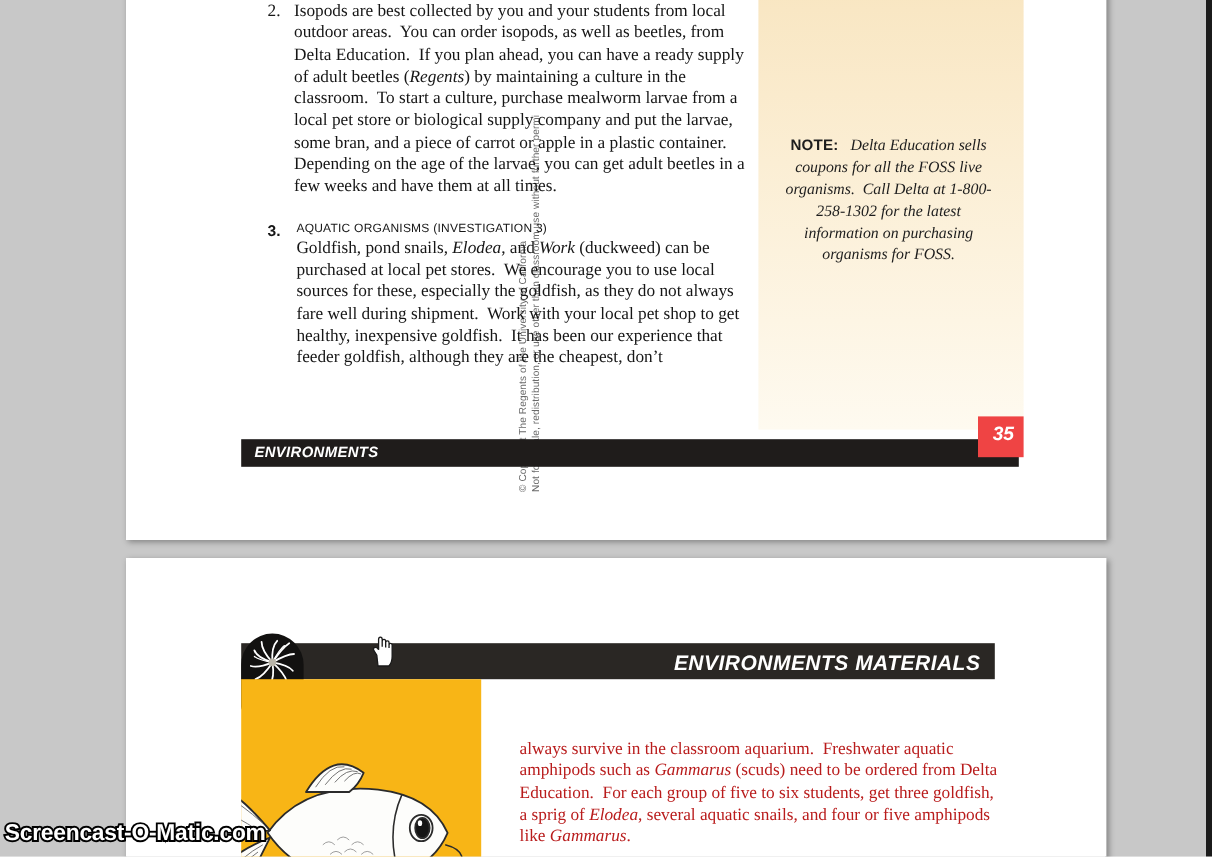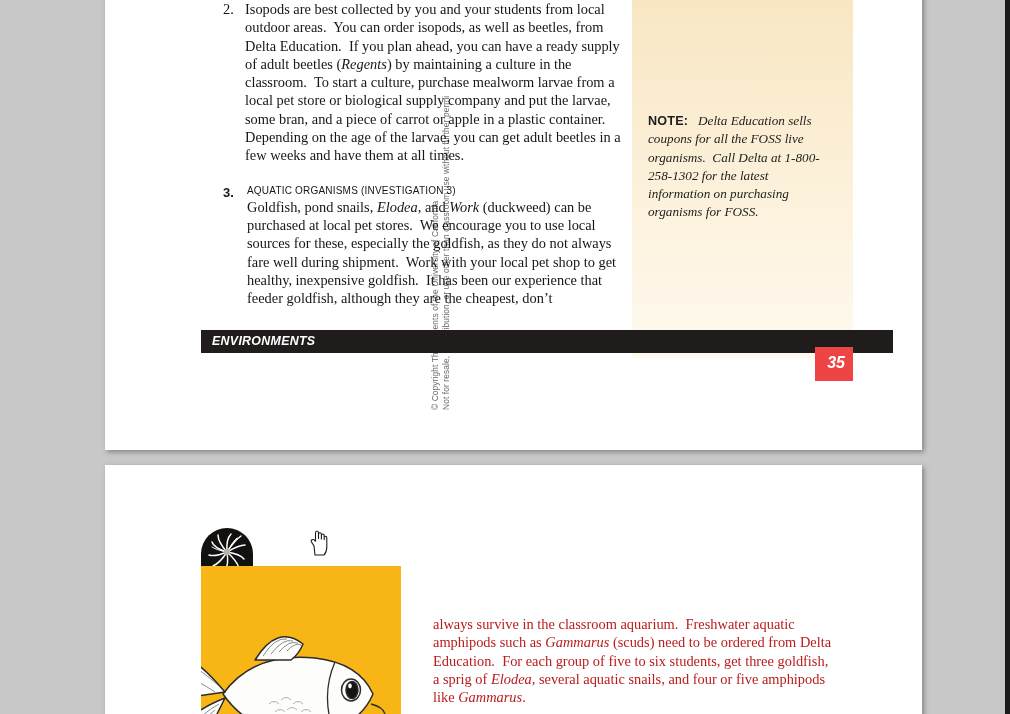--- a/index.html
+++ b/index.html
@@ -118,38 +118,38 @@
   .note-box {
     position: absolute;
     left: 16px;
     top: 358px;
     width: 185px;
     font-family: "Liberation Serif", serif;
     font-style: italic;
     font-size: 13.2px;
     line-height: 18.3px;
     color: #1d1d1d;
+    text-align: center;
   }
   .note-label {
     font-family: "Liberation Sans", sans-serif;
     font-style: normal;
     font-weight: bold;
     font-size: 12.6px;
     letter-spacing: 0.2px;
   }
 
   
   .footer-bar {
     position: absolute;
     left: 96px;
-    top: 576px;
+    top: 612px;
     width: 648px;
     height: 23px;
     background: #1f1c1b;
-    padding-left: 44px;
   }
   .footer-title {
     position: absolute;
     left: 11px;
     top: 4px;
     font-family: "Liberation Sans", sans-serif;
     font-style: italic;
     font-weight: bold;
     font-size: 12.4px;
     letter-spacing: 0.3px;
@@ -322,20 +322,23 @@
       <div class="page-num-box">
         <div class="page-num">35</div>
       </div>
 
     </div>
   </div>
 
   <div class="page" id="page-2">
     <div class="p2-body">
 
+      <div class="hdr-bar">
+        <div class="hdr-title">ENVIRONMENTS MATERIALS</div>
+      </div>
 
       <div class="foss-logo">
         <svg style="position:absolute; left:6px; top:4px;" width="40" height="40" viewBox="0 0 40 40">
           <g fill="none" stroke="#ffffff" stroke-width="1.5" stroke-linecap="round">
             <path d="M20 20 q8 -12 14 -16"></path>
             <path d="M20 20 q12 -7 18 -7"></path>
             <path d="M20 20 q13 2 17 7"></path>
             <path d="M20 20 q10 9 12 16"></path>
             <path d="M20 20 q2 13 -2 18"></path>
             <path d="M20 20 q-7 11 -14 14"></path>
@@ -412,14 +415,15 @@
 
     </div>
   </div>
 
   <svg id="cursor" viewBox="0 0 22 28">
     <path d="M7 26 L6 17 L3.5 13 Q2.5 10.5 5 10.5 Q6.5 10.5 7.5 12.5 L7.5 4 Q7.5 2 9 2 Q10.5 2 10.5 4 L10.5 10 L10.5 5.5 Q10.5 3.8 12 3.8 Q13.4 3.8 13.4 5.5 L13.4 10.5 L13.4 6.5 Q13.4 5 14.8 5 Q16.2 5 16.2 6.5 L16.2 11 L16.2 8.5 Q16.2 7.2 17.5 7.2 Q18.8 7.2 18.8 8.8 L18.8 18 Q18.8 23 16 26 Z" fill="#ffffff" stroke="#1a1a1a" stroke-width="1.1"></path>
   </svg>
 
   <div id="right-edge-line"></div>
 
+  <div id="watermark">Screencast-O-Matic.com</div>
 
 </div>
 
 </body></html>

